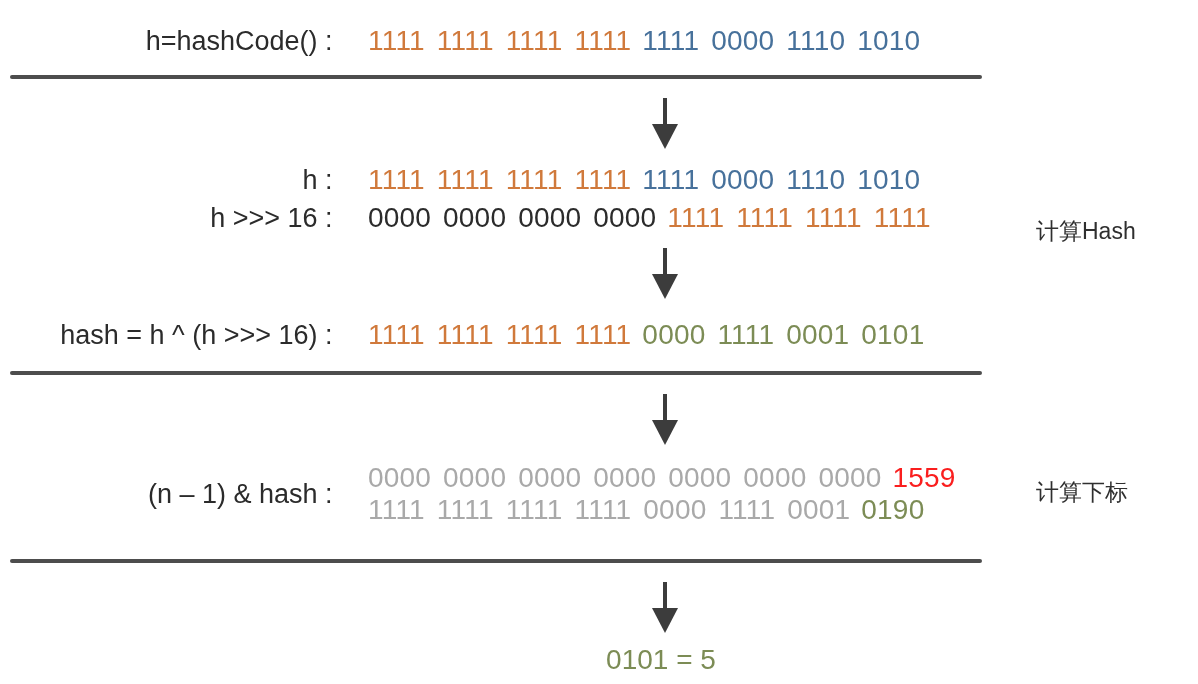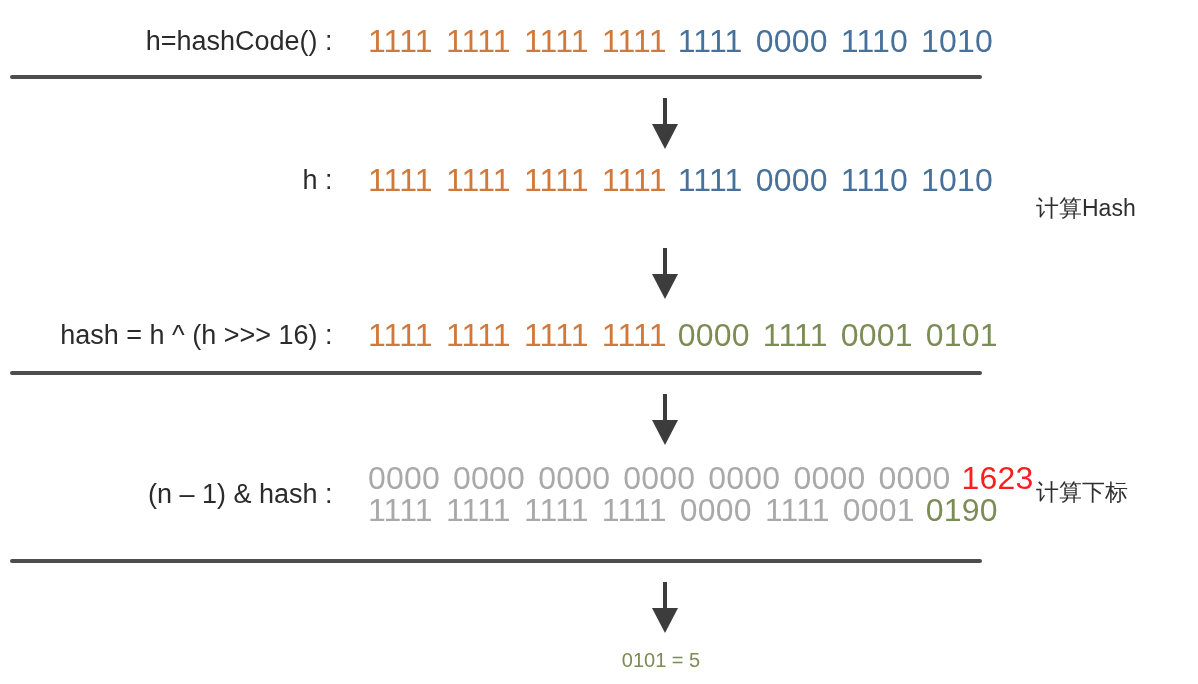--- a/index.html
+++ b/index.html
@@ -8,42 +8,42 @@
     font-family:"Liberation Sans","DejaVu Sans",sans-serif;
   }
   .stage{position:absolute;inset:0;}
   .row{position:absolute;left:0;width:1198px;height:34px;}
   .lbl{
     position:absolute;left:0;top:0;width:340px;text-align:right;
     font-size:27px;line-height:34px;color:var(--color-text);white-space:pre;
   }
   .bin{
     position:absolute;left:368px;top:0;white-space:pre;
-    font-size:32px;line-height:34px;word-spacing:4px;letter-spacing:0.2px;
+    font-size:28px;line-height:34px;word-spacing:4px;letter-spacing:0.2px;
   }
   .seg2{margin-left:11px;}
   .c-orange{color:var(--color-orange);}
   .c-blue{color:var(--color-blue);}
   .c-olive{color:var(--color-olive);}
   .c-red{color:var(--color-red);}
   .c-gray{color:var(--color-gray);margin-top:48px;}
   .c-black{color:var(--color-text);}
   .hr{
     position:absolute;left:10px;width:972px;height:4px;
     background:var(--color-line);border-radius:2px;
   }
   .arrow{position:absolute;width:32px;height:54px;}
   .arrow line{stroke:var(--color-arrow);stroke-width:4;}
   .arrow polygon{fill:var(--color-arrow);}
   .side{
     position:absolute;font-size:23px;line-height:30px;
     color:var(--color-side);white-space:nowrap;
   }
   .result{
-    position:absolute;font-size:20px;line-height:32px;white-space:pre;text-align:center;
+    position:absolute;font-size:28px;line-height:32px;white-space:pre;text-align:center;
   }
 </style>
 </head>
 <body>
 
 <div class="stage">
 
   <div class="row" style="top:24px">
     <span class="lbl">h=hashCode() : </span>
     <span class="bin"><span class="c-orange">1111 1111 1111 1111</span><span class="c-blue seg2">1111 0000 1110 1010</span></span>
@@ -54,22 +54,24 @@
   <svg class="arrow" style="left:649px;top:96px" viewBox="0 0 32 54">
     <line x1="16" y1="2" x2="16" y2="30"></line>
     <polygon points="3,28 29,28 16,53"></polygon>
   </svg>
 
   <div class="row" style="top:163px">
     <span class="lbl">h : </span>
     <span class="bin"><span class="c-orange">1111 1111 1111 1111</span><span class="c-blue seg2">1111 0000 1110 1010</span></span>
   </div>
   <div class="row" style="top:201px">
+    <span class="lbl">h &gt;&gt;&gt; 16 : </span>
+    <span class="bin"><span class="c-black">0000 0000 0000 0000</span><span class="c-orange seg2">1111 1111 1111 1111</span></span>
   </div>
-  <div class="side" style="top:193px;left:1036px">计算Hash</div>
+  <div class="side" style="top:216px;left:1036px">计算Hash</div>
 
   <svg class="arrow" style="left:649px;top:246px" viewBox="0 0 32 54">
     <line x1="16" y1="2" x2="16" y2="30"></line>
     <polygon points="3,28 29,28 16,53"></polygon>
   </svg>
 
   <div class="row" style="top:318px">
     <span class="lbl">hash = h ^ (h &gt;&gt;&gt; 16) : </span>
     <span class="bin"><span class="c-orange">1111 1111 1111 1111</span><span class="c-olive seg2">0000 1111 0001 0101</span></span>
   </div>
@@ -78,21 +80,21 @@
 
   <svg class="arrow" style="left:649px;top:392px" viewBox="0 0 32 54">
     <line x1="16" y1="2" x2="16" y2="30"></line>
     <polygon points="3,28 29,28 16,53"></polygon>
   </svg>
 
   <div class="row" style="top:477px">
     <span class="lbl">(n – 1) &amp; hash : </span>
   </div>
   <div class="row" style="top:461px">
-    <span class="bin"><span class="c-gray">0000 0000 0000 0000 0000 0000 0000</span><span class="c-red seg2">1623</span></span>
+    <span class="bin"><span class="c-gray">0000 0000 0000 0000 0000 0000 0000</span><span class="c-red seg2">1559</span></span>
   </div>
   <div class="row" style="top:493px">
     <span class="bin"><span class="c-gray">1111 1111 1111 1111 0000 1111 0001</span><span class="c-olive seg2">0190</span></span>
   </div>
   <div class="side" style="top:477px;left:1036px">计算下标</div>
 
   <div class="hr" style="top:559px"></div>
 
   <svg class="arrow" style="left:649px;top:580px" viewBox="0 0 32 54">
     <line x1="16" y1="2" x2="16" y2="30"></line>

